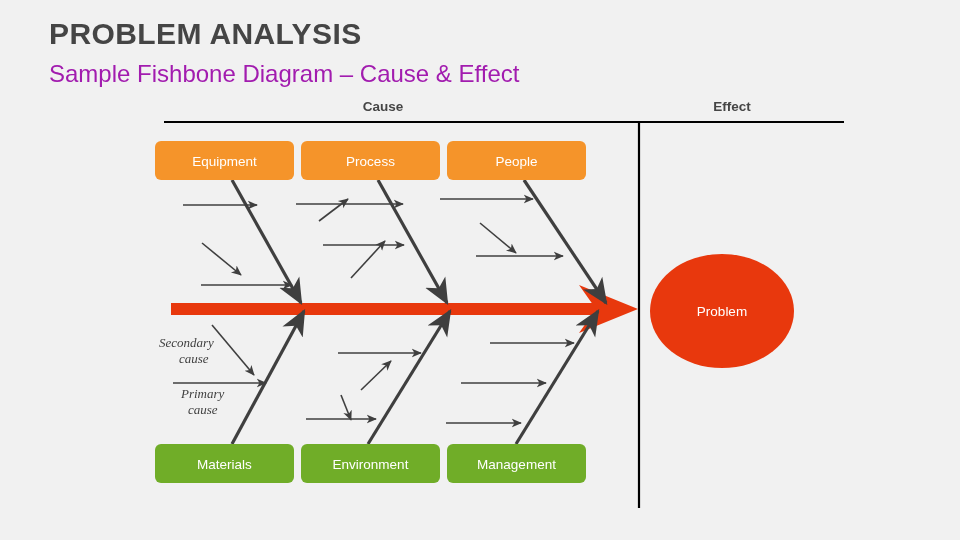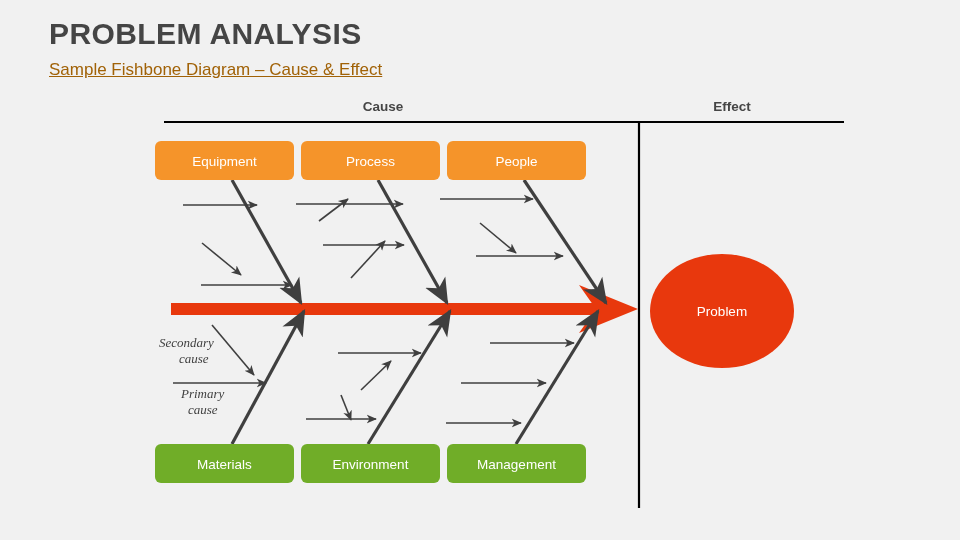--- a/index.html
+++ b/index.html
@@ -28,25 +28,24 @@
     font-size: 30px;
     font-weight: bold;
     color: #454545;
     letter-spacing: 0.4px;
     white-space: nowrap;
   }
   .subtitle {
     position: absolute;
     left: 33px;
     top: 60px;
-    font-size: 17px;
+    font-size: 24px;
     font-weight: normal;
-    color: #a16207;
+    color: #a21caf;
     white-space: nowrap;
-    text-decoration: underline;
   }
   #diagram {
     position: absolute;
     left: 0;
     top: 0;
     width: 960px;
     height: 540px;
   }
   .hdr-label {
     font-family: "Liberation Sans", sans-serif;

